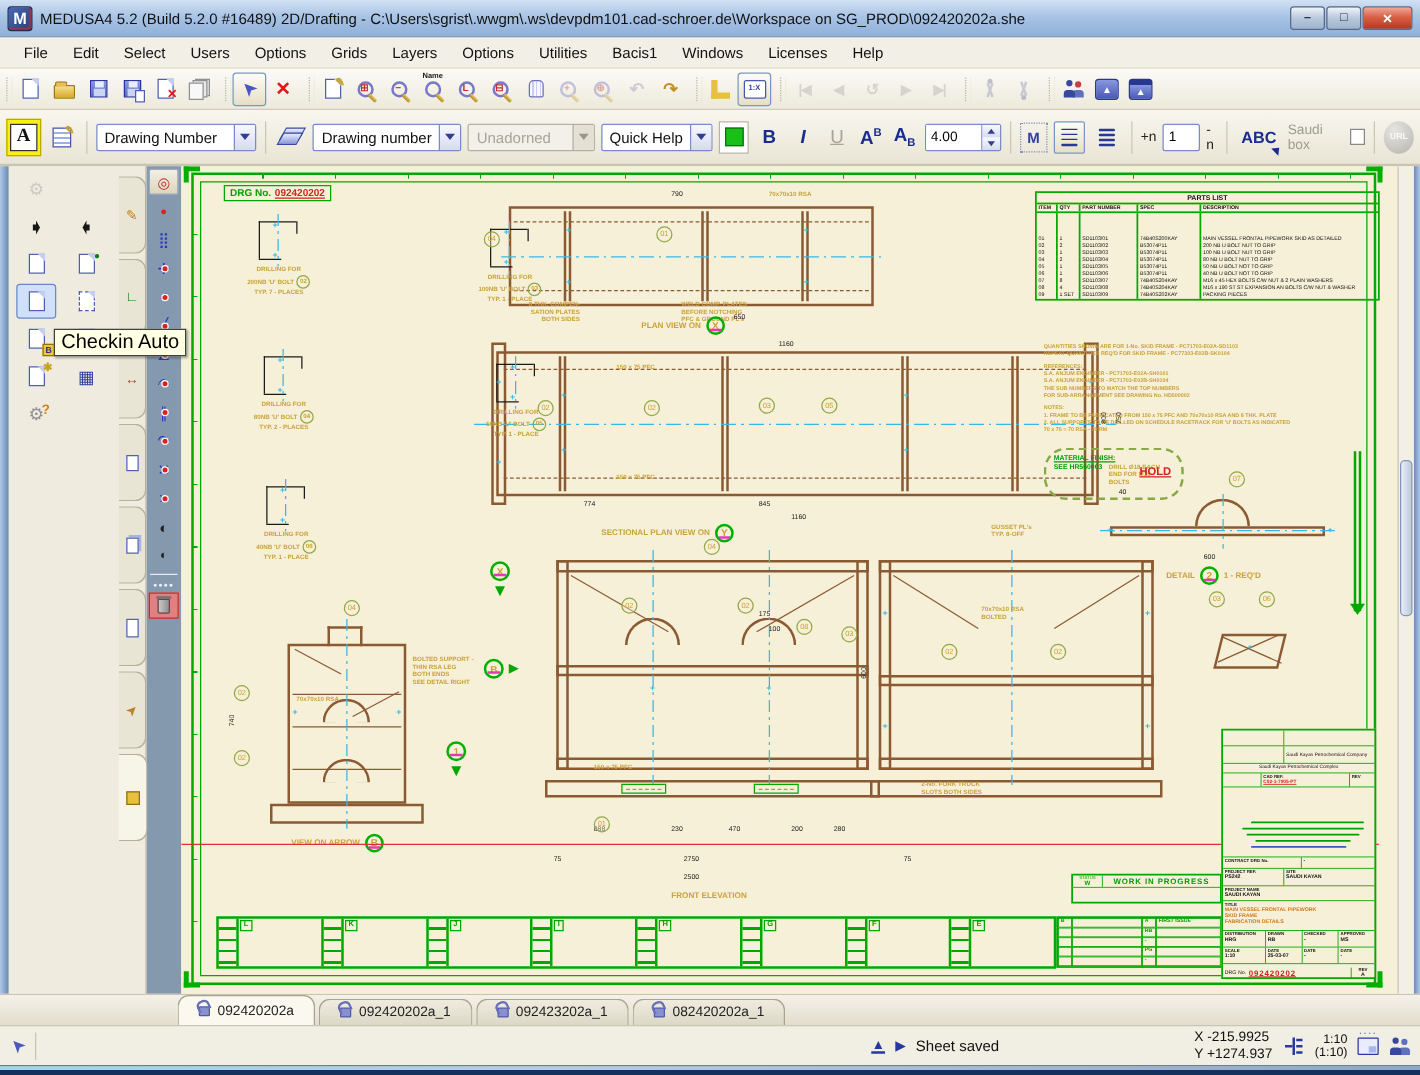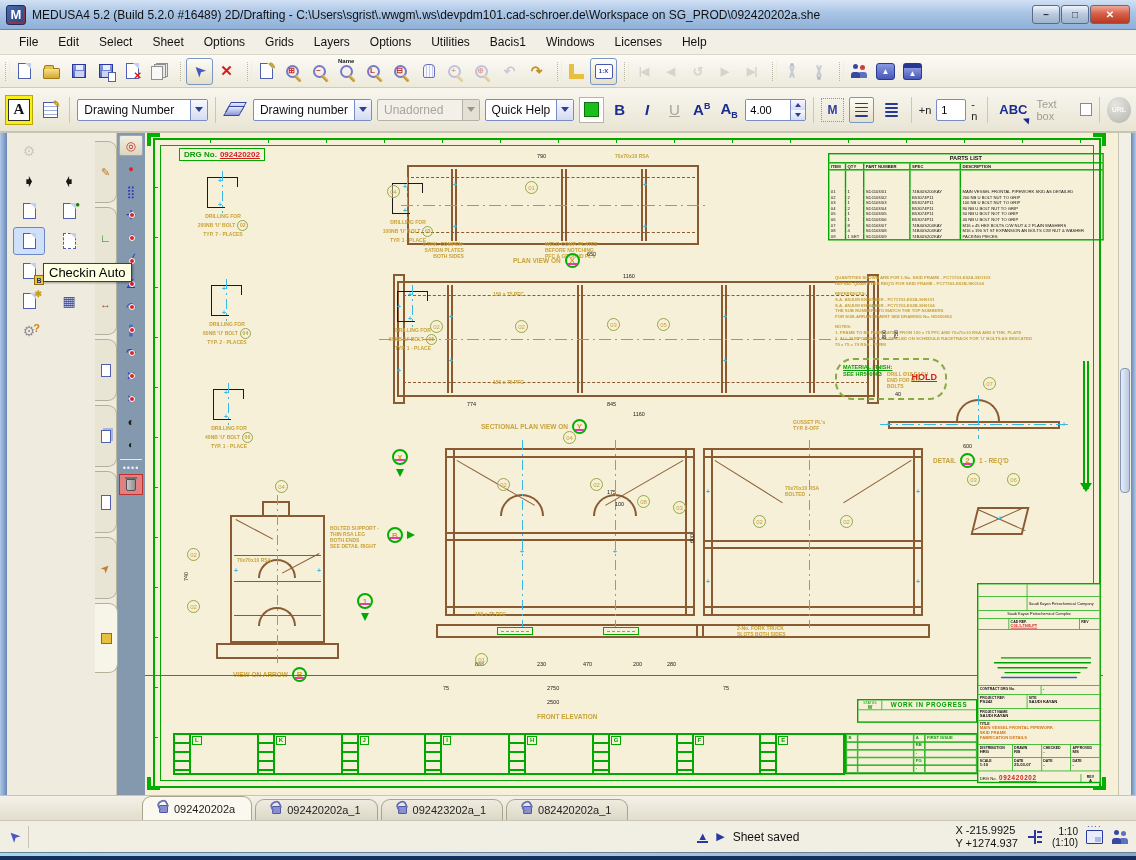--- a/index.html
+++ b/index.html
@@ -111,21 +111,21 @@
   .url{width:26px;height:26px;border-radius:50%;background:radial-gradient(circle at 35% 30%,#e0e0e0,#989898);color:#fff;font-size:7px;display:flex;align-items:center;justify-content:center;font-weight:bold;opacity:.65}
 
   
   .main{flex:1;display:flex;min-height:0}
   .leftedge{width:7px;background:linear-gradient(90deg,#b0c8e8,#6888b4)}
   .rightedge{width:5px;background:linear-gradient(90deg,#6888b4,#b0c8e8)}
   .sidepanel{width:110px;background:#efecdf;position:relative;border-right:1px solid #cfcbb9}
   .spb{position:absolute;width:32px;height:28px;display:flex;align-items:center;justify-content:center;border:1px solid transparent;border-radius:3px}
   .spb.sel{background:#cfe0f8;border-color:#6888c8}
   .spb .bdg{position:absolute;right:0;bottom:-1px;width:10px;height:10px;background:#f0c830;border:1px solid #907010;font-size:7px;font-weight:bold;color:#203080;display:flex;align-items:center;justify-content:center}
-  .tip{position:absolute;left:36px;top:130px;background:#ffffe4;border:1px solid #404040;font-size:13px;padding:1px 5px;white-space:nowrap;z-index:9;box-shadow:1px 1px 2px rgba(0,0,0,.35)}
+  .tip{position:absolute;left:36px;top:130px;background:#ffffe4;border:1px solid #404040;font-size:16px;padding:1px 5px;white-space:nowrap;z-index:9;box-shadow:1px 1px 2px rgba(0,0,0,.35)}
   .vtab{position:absolute;left:88px;width:22px;height:62px;background:#e9e5d4;border:1px solid #b4b09a;border-left:none;border-radius:0 9px 9px 0;display:flex;align-items:center;justify-content:center;font-size:11px;color:#304090}
   .vtab.active{background:#f7f4e8;width:23px}
   .minidoc{width:10px;height:13px;background:#fff;border:1px solid #5060b0;display:inline-block}
   .snapbar{width:28px;background:#8499ae;display:flex;flex-direction:column;align-items:center;padding-top:2px;gap:2px}
   .snb{width:24px;height:21px;display:flex;align-items:center;justify-content:center;color:#2838c0;font-size:12px;position:relative;flex:none}
   .snb.sel{background:linear-gradient(#f2efe2,#ddd6bd);border:1px solid #9aa8be;border-radius:2px}
   .snb.dot::after{content:"";position:absolute;width:4px;height:4px;border-radius:50%;background:#e02020;border:1px solid #fff;left:10px;top:8px}
   .snb.dots{color:#eef;font-size:9px;letter-spacing:1px;height:8px}
   .snb.trash{background:#e08080;border:1px solid #c03030}
   .bin{width:10px;height:12px;background:linear-gradient(90deg,#c8c8c8,#909090);border:1px solid #505050;border-radius:1px 1px 2px 2px;position:relative}
@@ -262,21 +262,21 @@
       <span class="wbtn">–</span>
       <span class="wbtn">□</span>
       <span class="wbtn close">✕</span>
     </span>
   </div>
 
   <div class="menubar">
     <span class="mi">File</span>
     <span class="mi">Edit</span>
     <span class="mi">Select</span>
-    <span class="mi">Sheet</span>
+    <span class="mi">Users</span>
     <span class="mi">Options</span>
     <span class="mi">Grids</span>
     <span class="mi">Layers</span>
     <span class="mi">Options</span>
     <span class="mi">Utilities</span>
     <span class="mi">Bacis1</span>
     <span class="mi">Windows</span>
     <span class="mi">Licenses</span>
     <span class="mi">Help</span>
   </div>
@@ -476,21 +476,21 @@
         <i></i>
         <i></i>
         <i></i>
       </span>
     <span class="tsep"></span>
     <span class="lab">+n</span>
     <input class="cnt" value="1" style="">
     <span class="lab">-n</span>
     <span class="tsep"></span>
     <span class="abc">ABC</span>
-    <span class="tblab">Text box</span>
+    <span class="tblab">Saudi box</span>
     <span class="cb"></span>
     <span class="tsep"></span>
     <span class="url">URL</span>
   </div>
 
   <div class="main">
     <div class="leftedge"></div>
 
     <div class="sidepanel">
       <span class="spb dis" style="left:6px;top:4px;opacity:.45">

